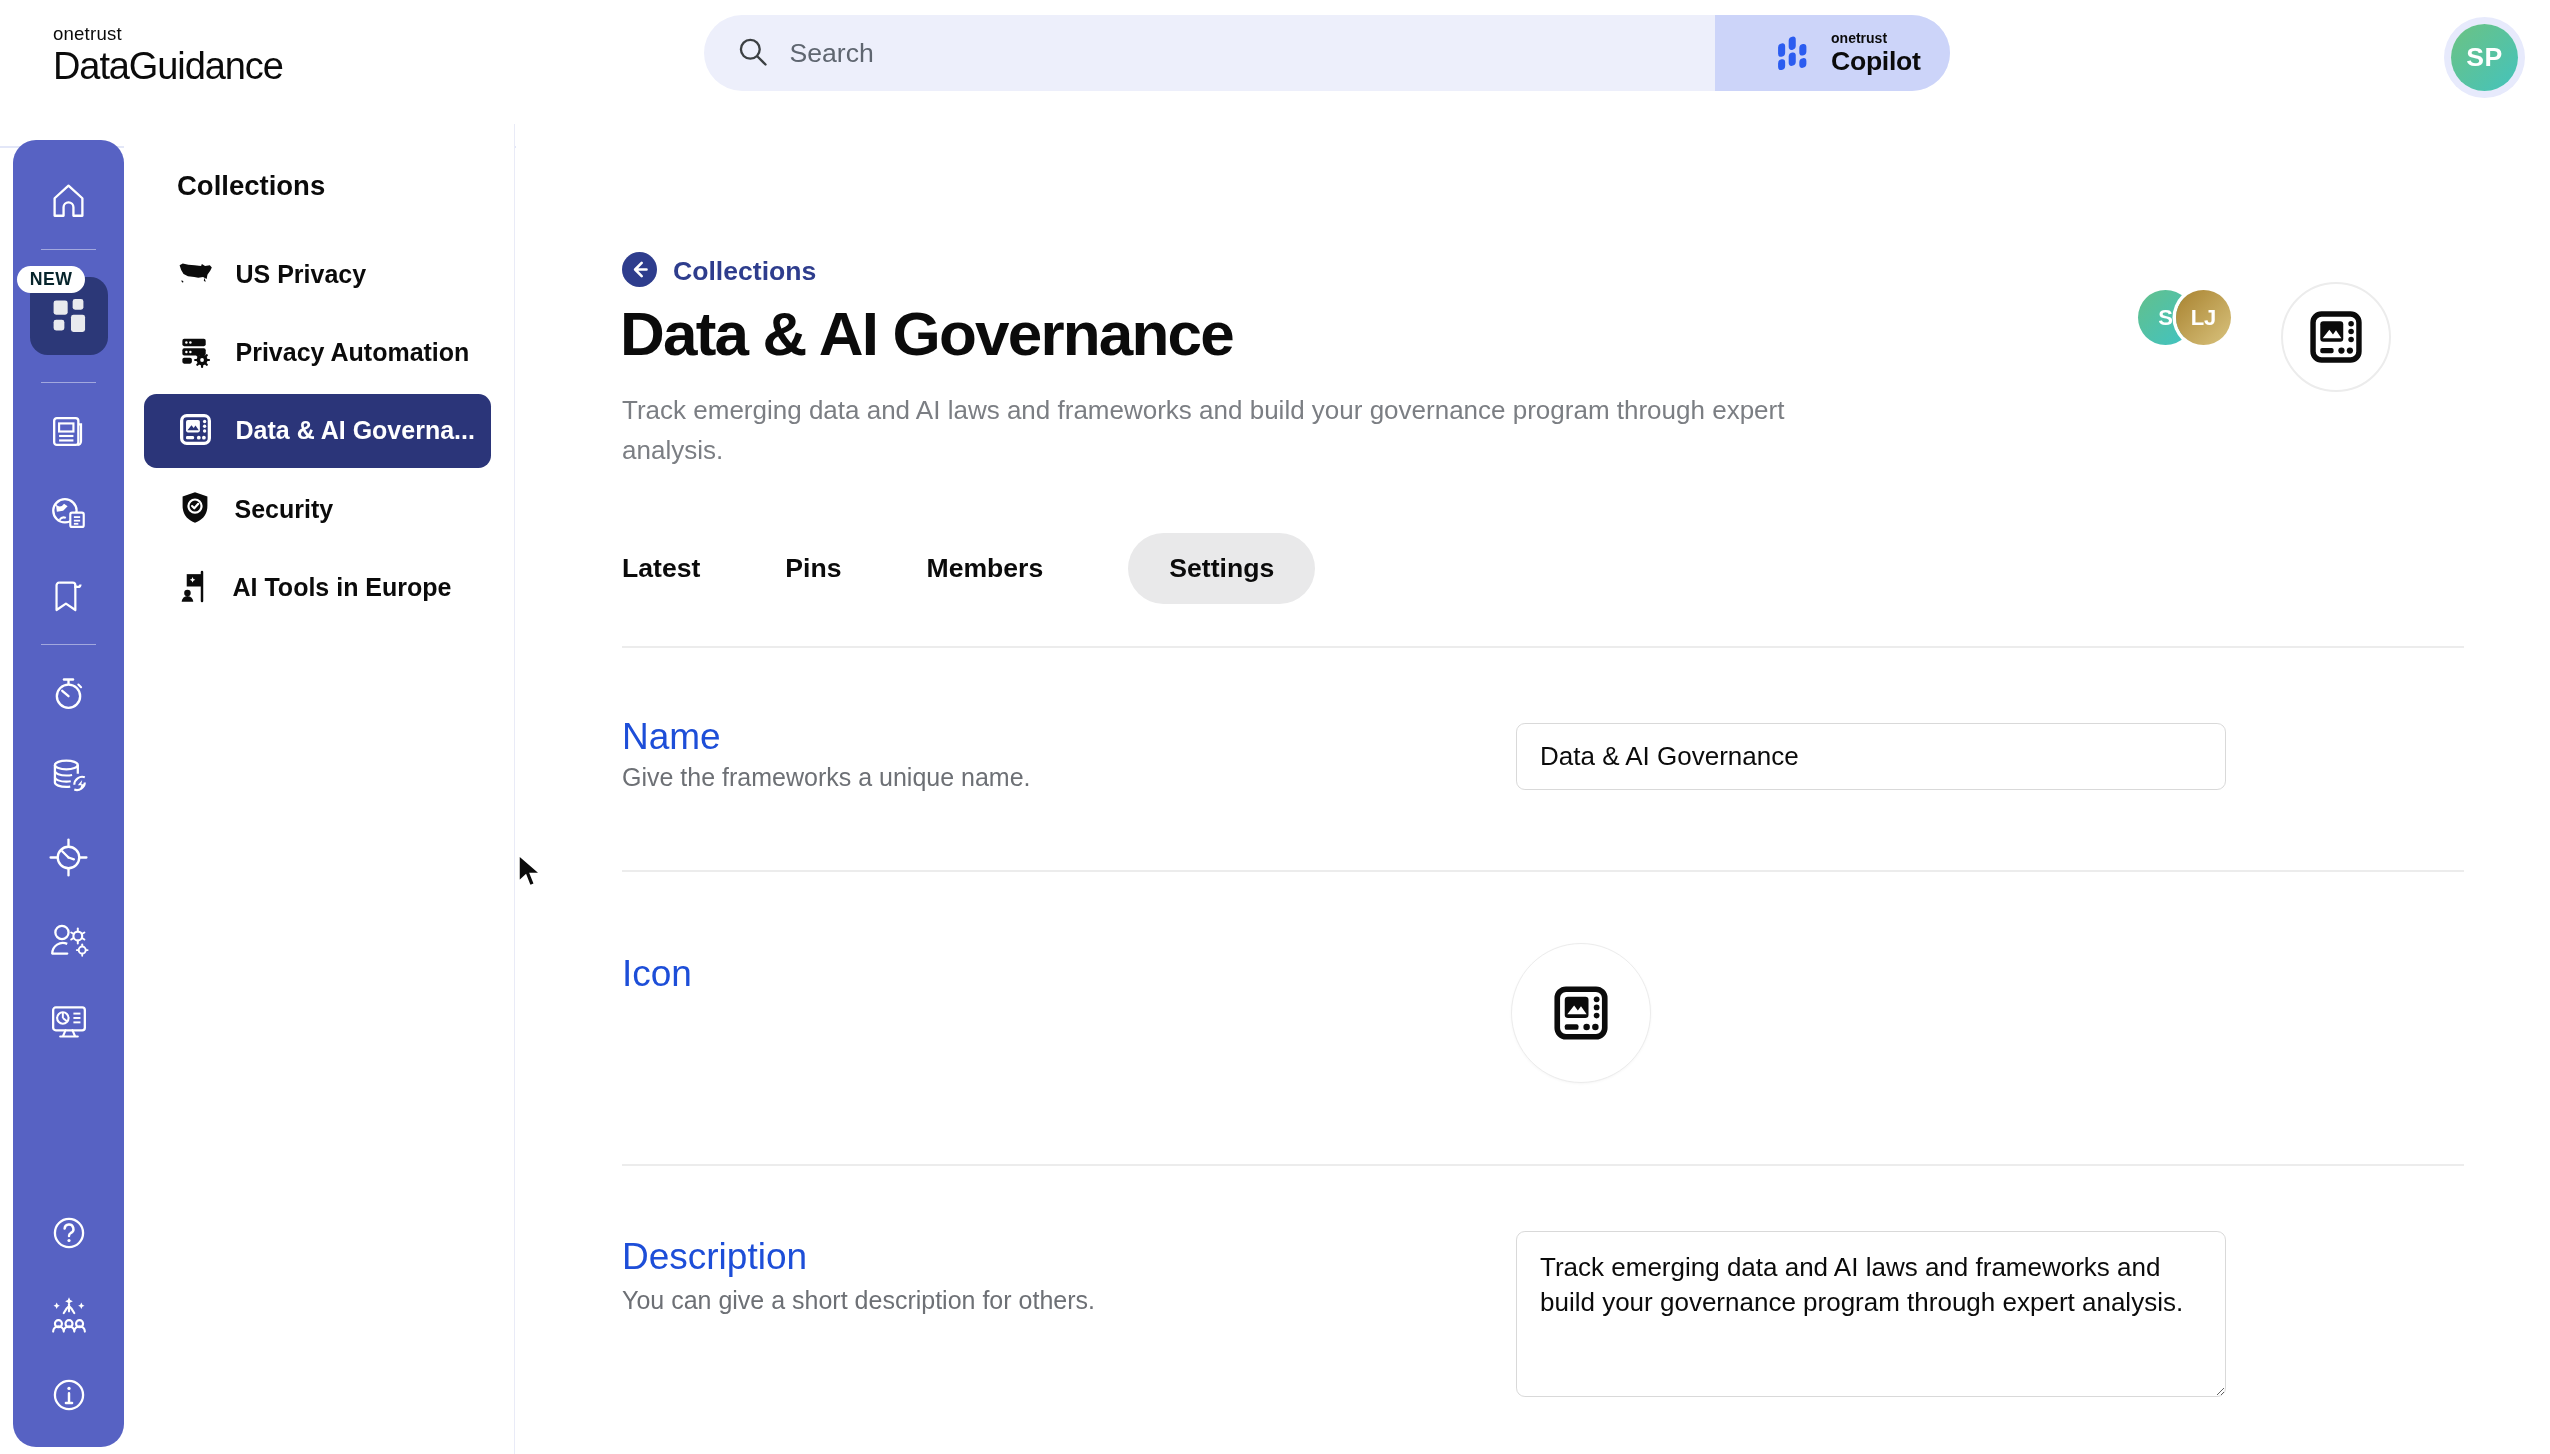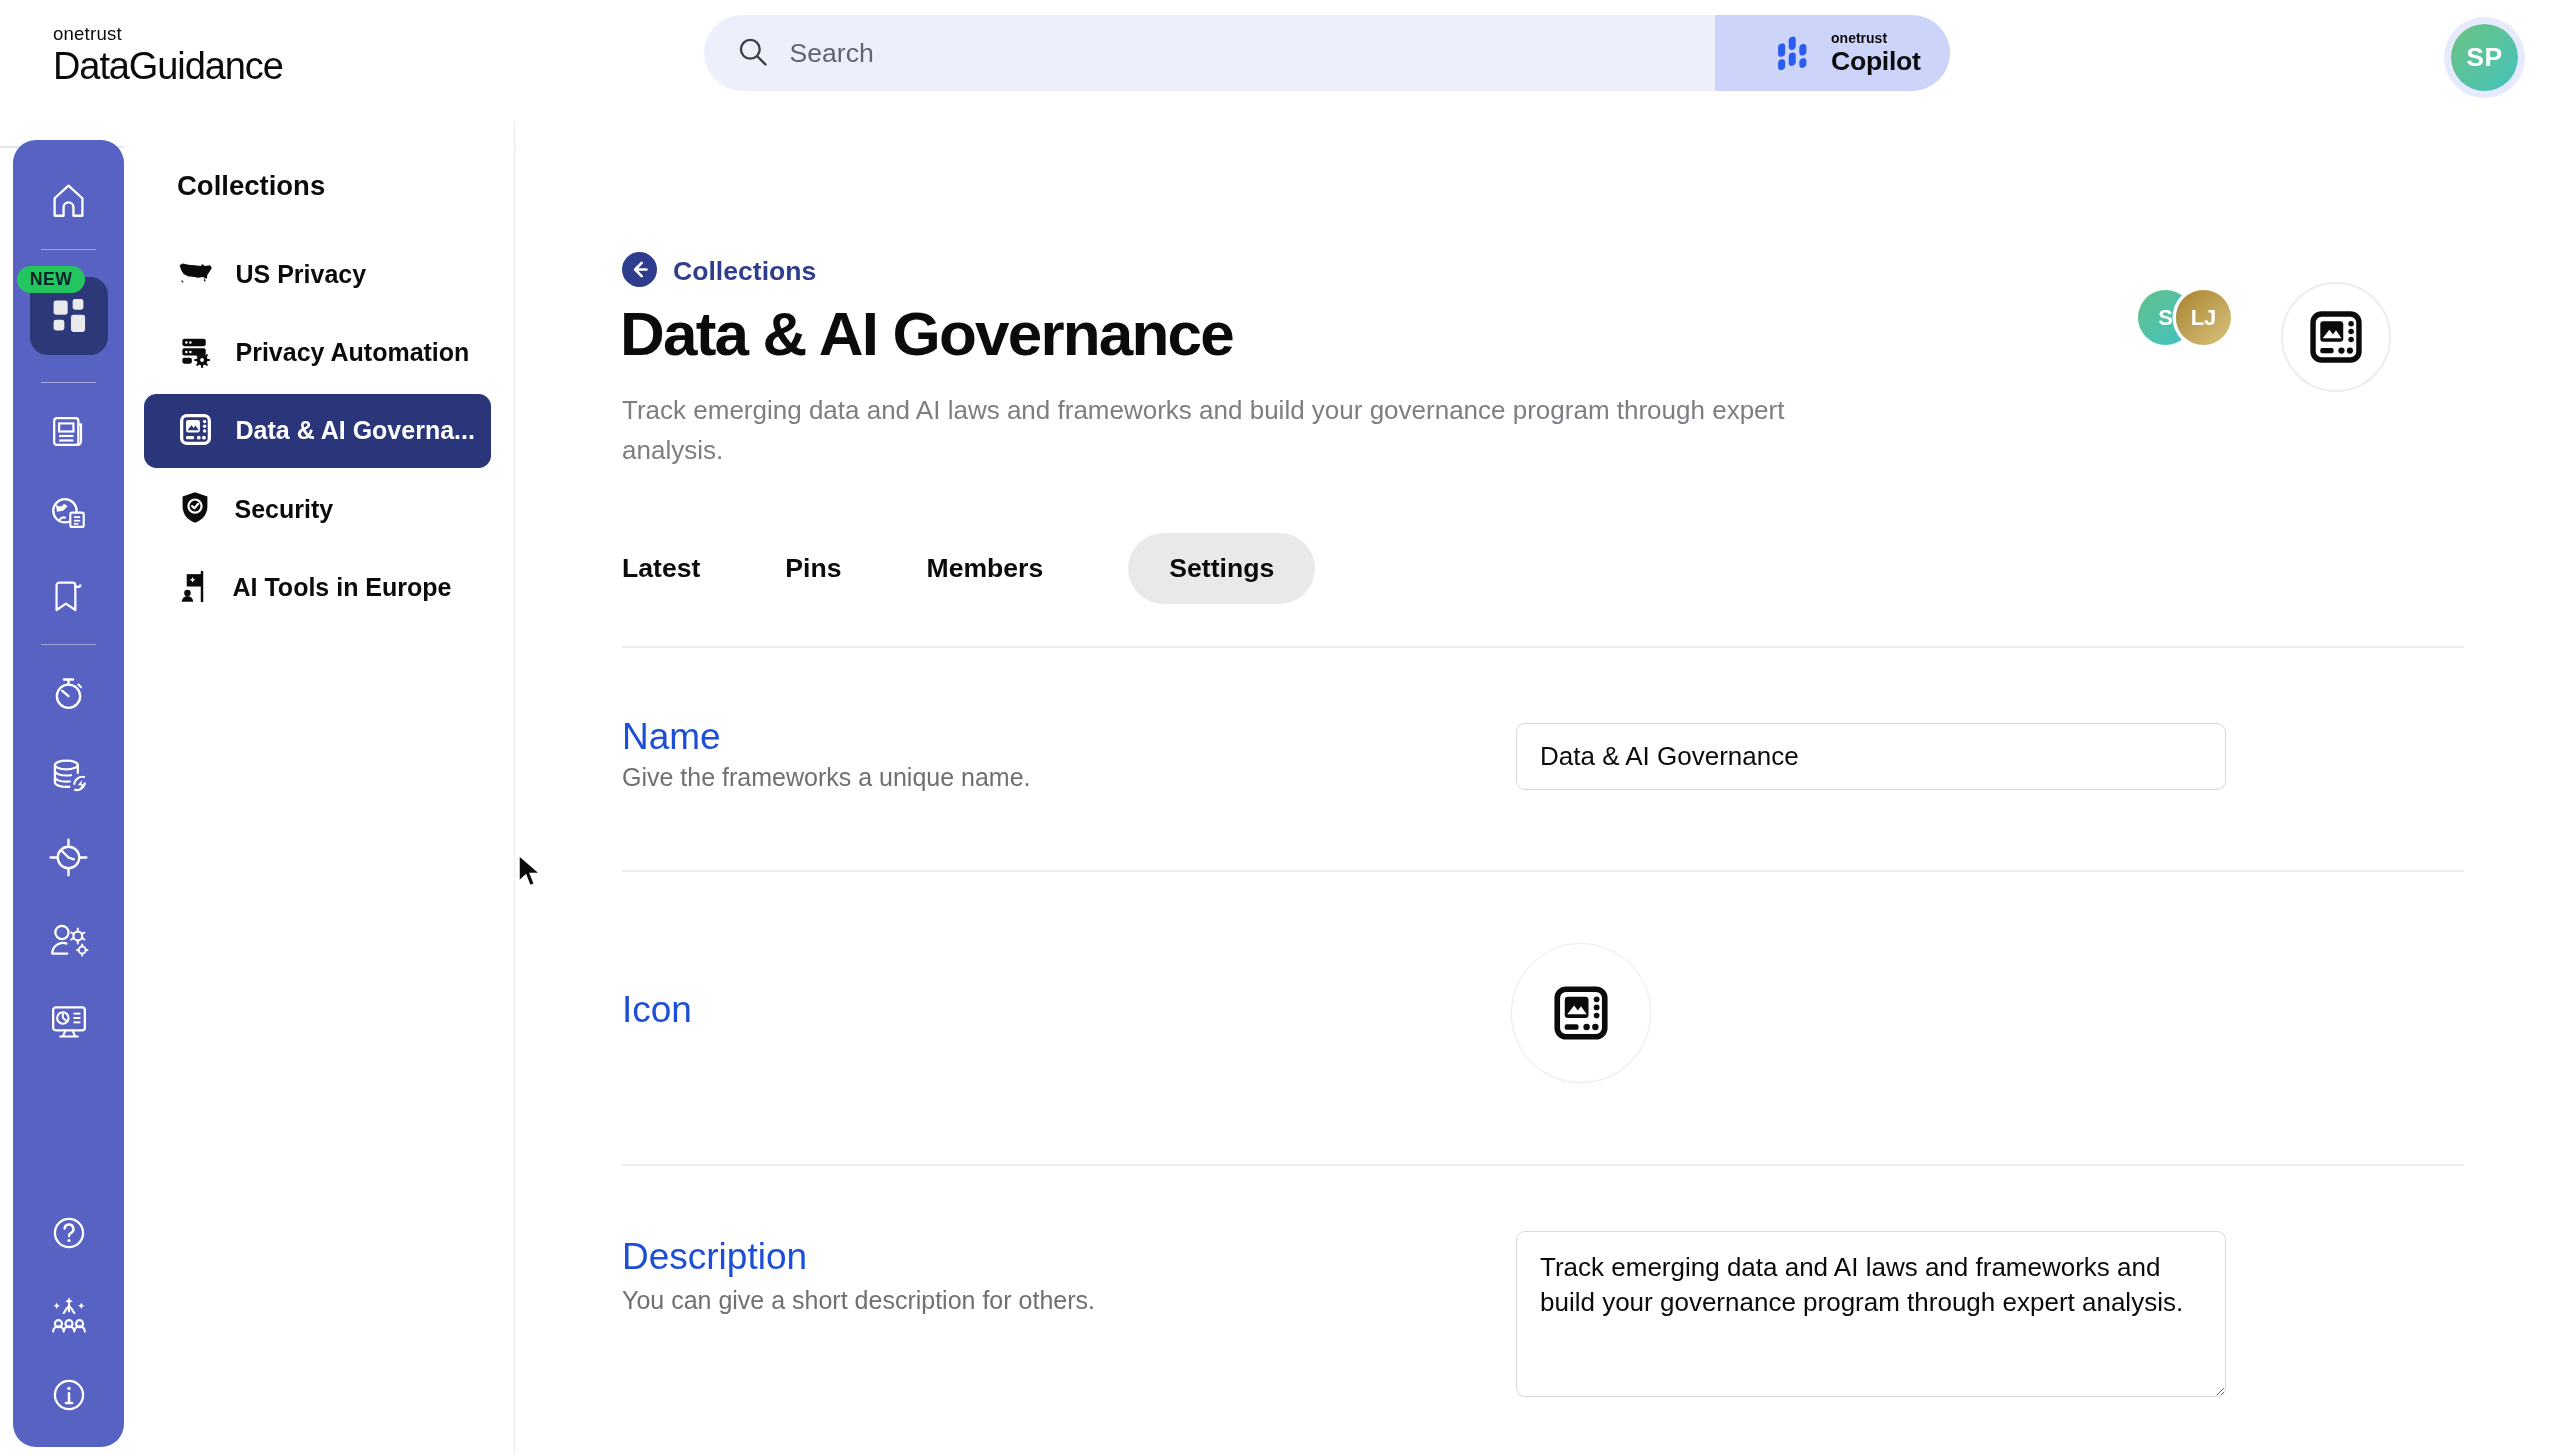--- a/index.html
+++ b/index.html
@@ -40,21 +40,21 @@
 
   
   .rail { position:absolute; left:13.3px; top:140px; width:111px; height:1307px;
           background:#5762c3; border-radius:23px; display:flex; flex-direction:column;
           align-items:center; padding:26.6px 0 30px 0; }
   .rail svg { display:block; }
   .rail-btn { width:111px; display:flex; justify-content:center; cursor:pointer; background:none; border:none; }
   .rail-div { width:55px; height:1.8px; background:rgba(255,255,255,.45); margin:26.6px 0; }
   .rail-tile { position:relative; width:78px; height:78px; background:#2c3878; border-radius:17.7px;
                display:flex; align-items:center; justify-content:center; cursor:pointer; }
-  .new-badge { position:absolute; left:-12.4px; top:-10.6px; background:#22c55e; color:#06242b;
+  .new-badge { position:absolute; left:-12.4px; top:-10.6px; background:#ffffff; color:#06242b;
                font-size:17.7px; font-weight:700; padding:2.7px 12.4px; border-radius:14px; letter-spacing:0.4px; }
   .rail-spacer { flex:1 1 auto; }
 
   
   .sidebar { position:absolute; left:124px; top:124px; width:391px; height:1330px;
              background:#fff; border-right:1.8px solid #e9ebf7; }
   .sidebar h2 { position:absolute; left:53px; top:46px; font-size:27.5px; font-weight:700; color:#0b0b0b; }
   .side-list { position:absolute; left:19.5px; top:113px; right:23px; }
   .side-item { display:flex; align-items:center; gap:23px; height:74px; padding-left:34px;
                border-radius:12.4px; cursor:pointer; color:#0b0b0b; }
@@ -88,21 +88,21 @@
   .tab { font-size:26.6px; font-weight:600; color:#0b0b0b; cursor:pointer; }
   .tab.sel { background:#e9e9ea; border-radius:39px; height:71px; display:flex; align-items:center;
              padding:0 41px; }
 
   .divider { position:absolute; left:106px; width:1842px; height:1.8px; background:#ececec; }
   .d1 { top:522px; } .d2 { top:746px; } .d3 { top:1040px; }
 
   .flabel { position:absolute; left:106px; font-size:37px; font-weight:400; color:#1d4ed8; }
   .fhelp { position:absolute; left:106px; font-size:25px; color:#6d7075; }
   .name-label { top:592px; } .name-help { top:639px; }
-  .icon-label { top:829px;margin-top:36px; } .icon-help { top:877px; }
+  .icon-label { top:829px; } .icon-help { top:877px; }
   .desc-label { top:1112px; } .desc-help { top:1162px; }
 
   .name-input { position:absolute; left:1000px; top:599px; width:710px; height:67px;
                 border:1.8px solid #d9d9d9; border-radius:8.9px; font-size:26px; color:#0b0b0b;
                 padding:0 23px; outline:none; font-family:"Liberation Sans",sans-serif; background:#fff; }
   .icon-btn { position:absolute; left:995px; top:819px; width:140px; height:140px; border-radius:50%;
               background:#fff; border:1.8px solid #ececec; box-shadow:0 0.9px 2.7px rgba(0,0,0,.04);
               display:flex; align-items:center; justify-content:center; cursor:pointer; }
   .desc-area { position:absolute; left:1000px; top:1107px; width:710px; height:166px;
                border:1.8px solid #d9d9d9; border-radius:8.9px; font-size:26px; line-height:35px;

